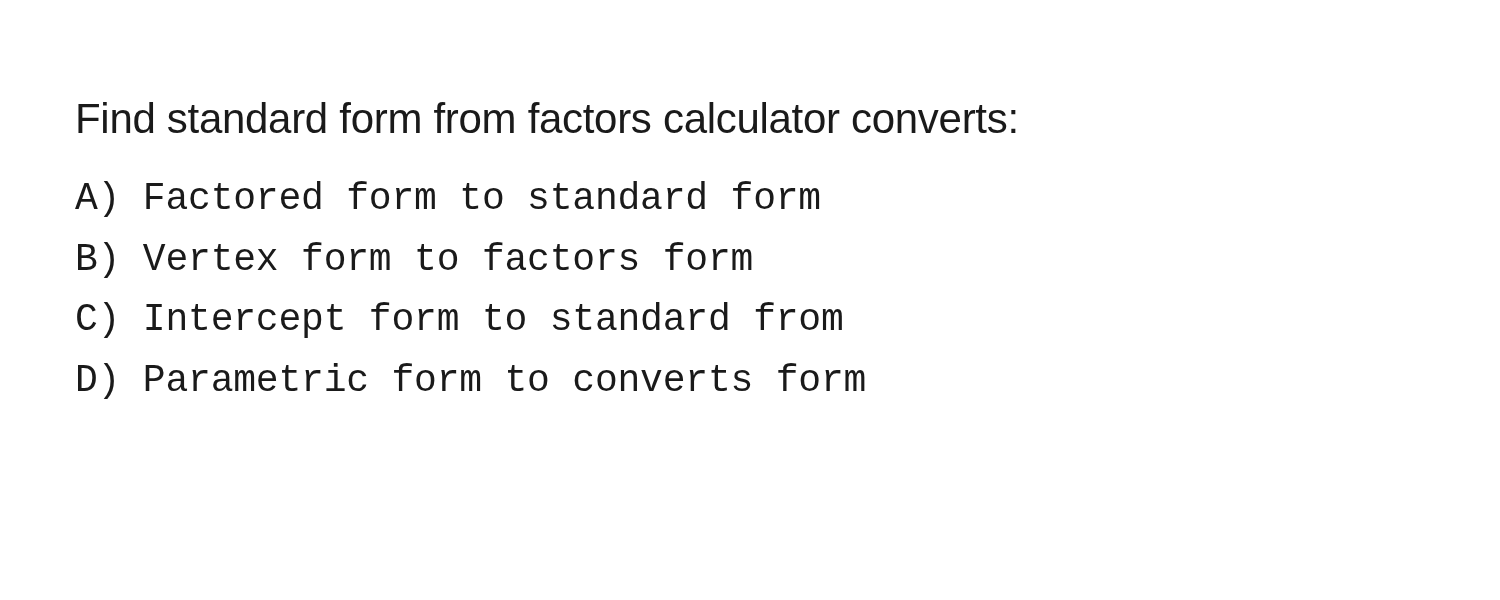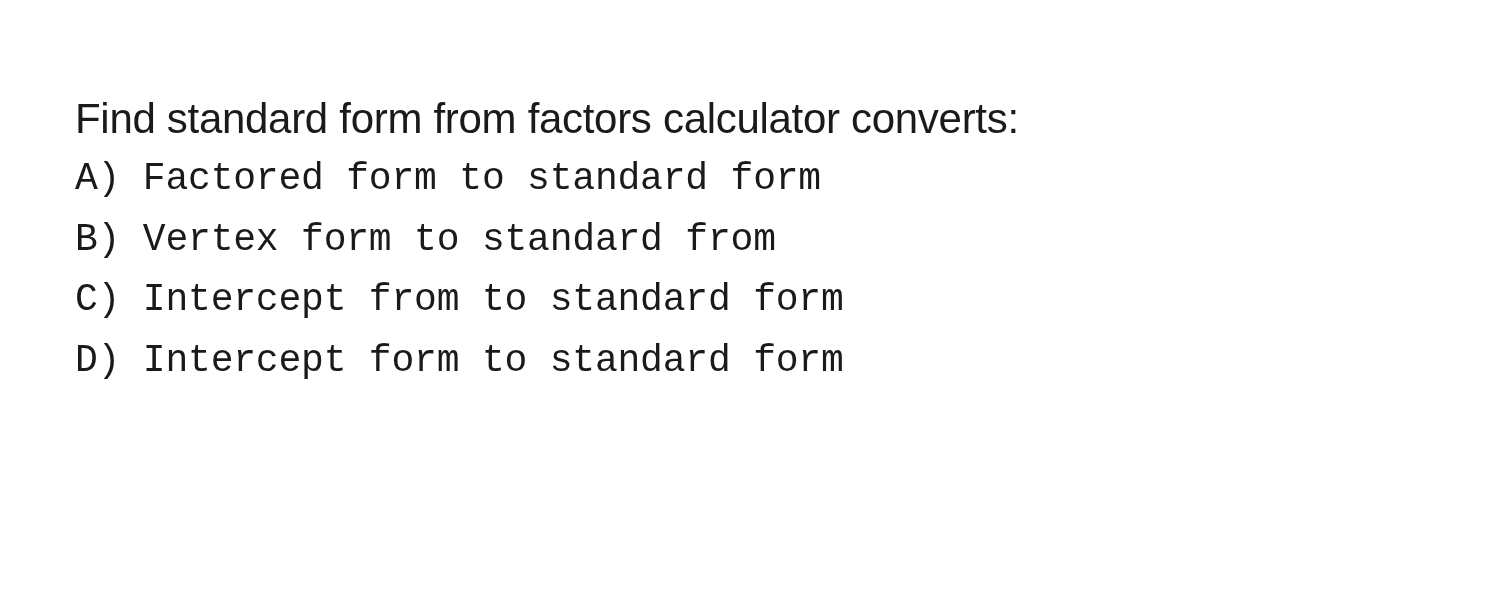--- a/index.html
+++ b/index.html
@@ -11,20 +11,21 @@
       font-family: -apple-system, BlinkMacSystemFont, "Segoe UI", Helvetica, Arial, sans-serif;
       background: #ffffff;
       width: 1500px;
       height: 600px;
       padding: 90px 75px;
       color: #1a1a1a;
     }
     .question {
       font-size: 42px;
       line-height: 1.4;
+      margin-bottom: 20px;
       letter-spacing: -0.3px;
     }
     .option {
       font-size: 38px;
       line-height: 1.6;
       letter-spacing: -0.2px;
       font-family: Liberation Mono, monospace;
     }
   </style>
 </head>
@@ -32,24 +33,24 @@
 
 <div class="question">Find standard form from factors calculator converts:</div>
 
 <div class="option">
   <span>A)</span>
   <span>Factored form to standard form</span>
 </div>
 
 <div class="option">
   <span>B)</span>
-  <span>Vertex form to standard from</span>
+  <span>Vertex form to factors form</span>
 </div>
 
 <div class="option">
   <span>C)</span>
-  <span>Intercept from to standard form</span>
+  <span>Intercept form to standard from</span>
 </div>
 
 <div class="option">
   <span>D)</span>
-  <span>Intercept form to standard form</span>
+  <span>Parametric form to converts form</span>
 </div>
 
 </body></html>

